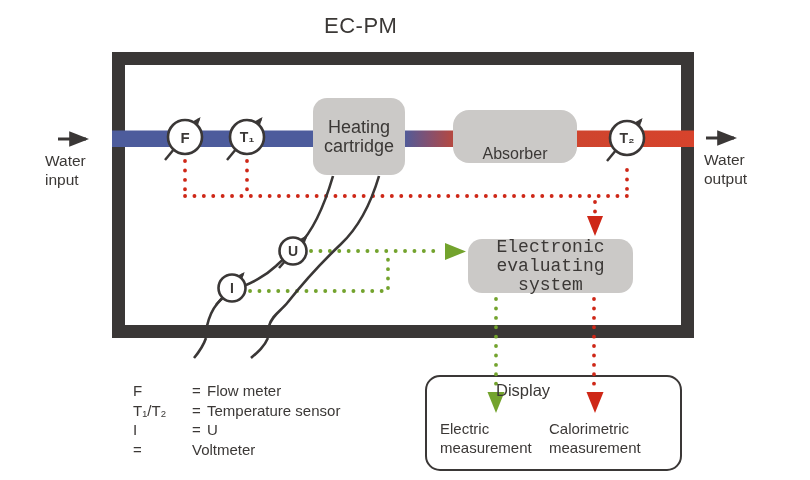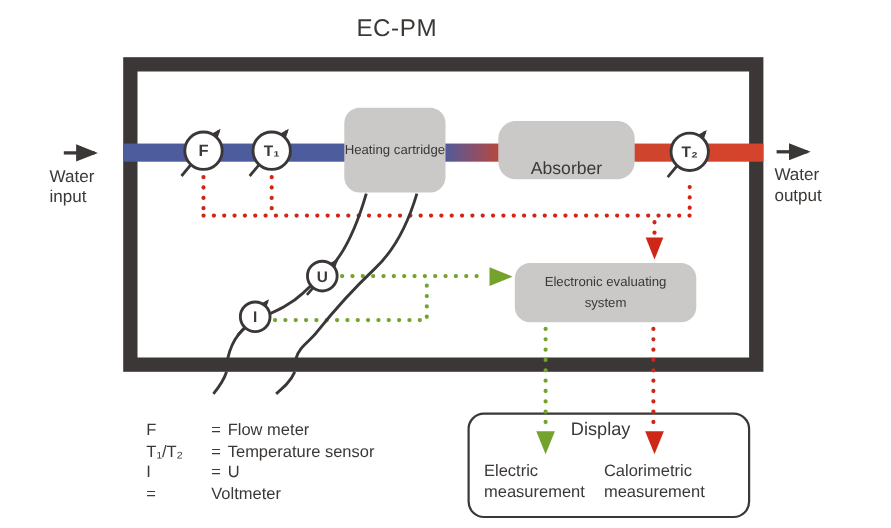--- a/index.html
+++ b/index.html
@@ -4,27 +4,27 @@
 <style>
   html,body{margin:0;padding:0;background:#fff;}
   #stage{position:relative;width:810px;height:480px;background:#ffffff;overflow:hidden;
          font-family:"Liberation Sans","DejaVu Sans",sans-serif;color:#3b3836;}
   .abs{position:absolute;}
   .layer-under{z-index:1;}
   svg.gfx{position:absolute;left:0;top:0;z-index:2;}
   .layer-box{z-index:3;}
   .layer-text{z-index:4;}
   .graybox{background:#cbc9c7;border-radius:14px;display:flex;align-items:center;justify-content:center;
-           text-align:center;font-size:12px;line-height:19px;color:#3b3836;}
+           text-align:center;font-size:18px;line-height:19px;color:#3b3836;}
   .title{font-size:22px;text-align:left;letter-spacing:.5px;}
   .flowlabel{font-size:15.5px;line-height:19px;}
   .gaugeletter{font-weight:bold;text-align:center;line-height:17px;}
   .displaybox{background:#fff;border:2.5px solid #3a3736;border-radius:15px;}
   .measlabel{font-size:15px;line-height:19px;}
-  .displaytitle{font-size:16.5px;text-align:center;}
+  .displaytitle{font-size:16.5px;}
   .legend{font-size:15px;line-height:19.5px;display:grid;grid-template-columns:59px 15px auto;}
 </style>
 </head>
 <body>
 
 <div id="stage">
 
   <div class="abs layer-under displaybox" style="left:425px;top:375px;width:253px;height:92px;"></div>
 
   <svg class="gfx" width="810" height="480" viewBox="0 0 810 480">
@@ -92,21 +92,21 @@
     </g>
   </svg>
 
   <div class="abs layer-box graybox" style="left:313px;top:98px;width:92px;height:77px;">
     <span>Heating cartridge</span>
   </div>
   <div class="abs layer-box graybox" style="left:453px;top:110px;width:124px;height:53px;border-radius:16px;font-size:16px;align-items:flex-end;">
     <span>Absorber</span>
   </div>
   <div class="abs layer-box graybox" style="left:468px;top:239px;width:165px;height:54px;">
-    <span style="display:block;width:128px;">Electronic evaluating system</span>
+    <span style="display:block;width:128px;font-family:Liberation Mono, monospace;">Electronic evaluating system</span>
   </div>
 
   <div class="abs layer-text title" style="left:324px;top:13px;width:200px;">EC-PM</div>
 
   <div class="abs layer-text flowlabel" style="left:45px;top:151px;width:62px;">
     <div>Water</div>
     <div>input</div>
   </div>
   <div class="abs layer-text flowlabel" style="left:704px;top:150px;width:70px;">
     <div>Water</div>

